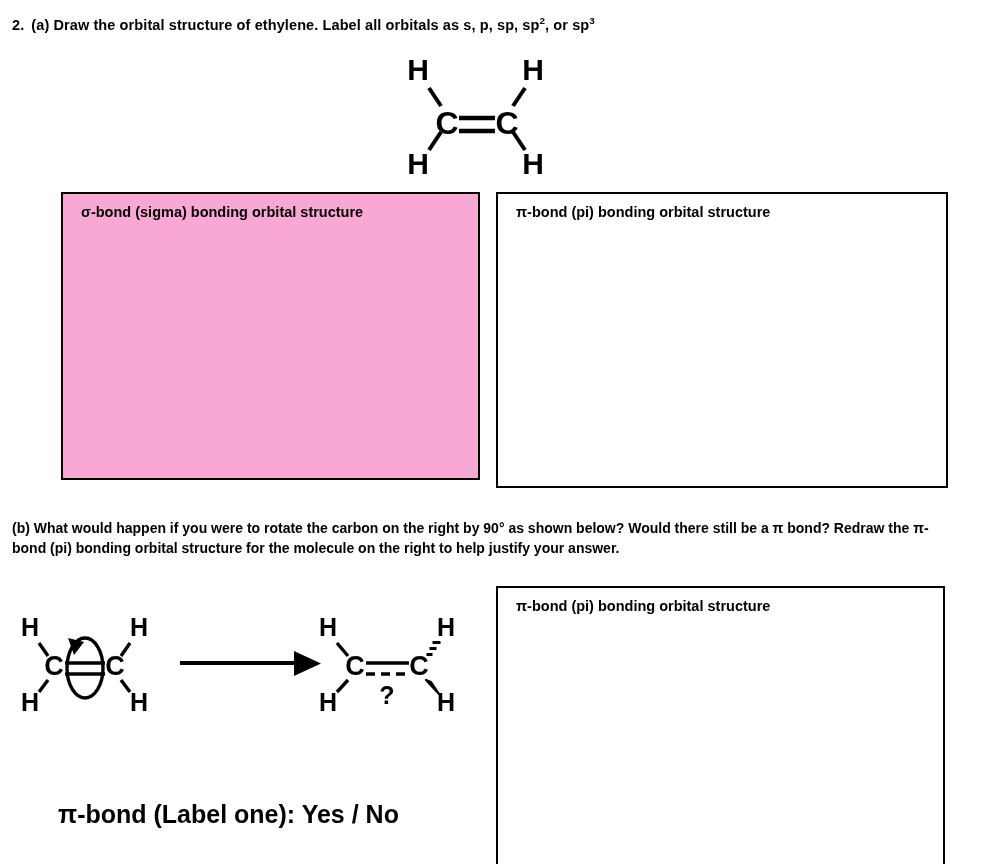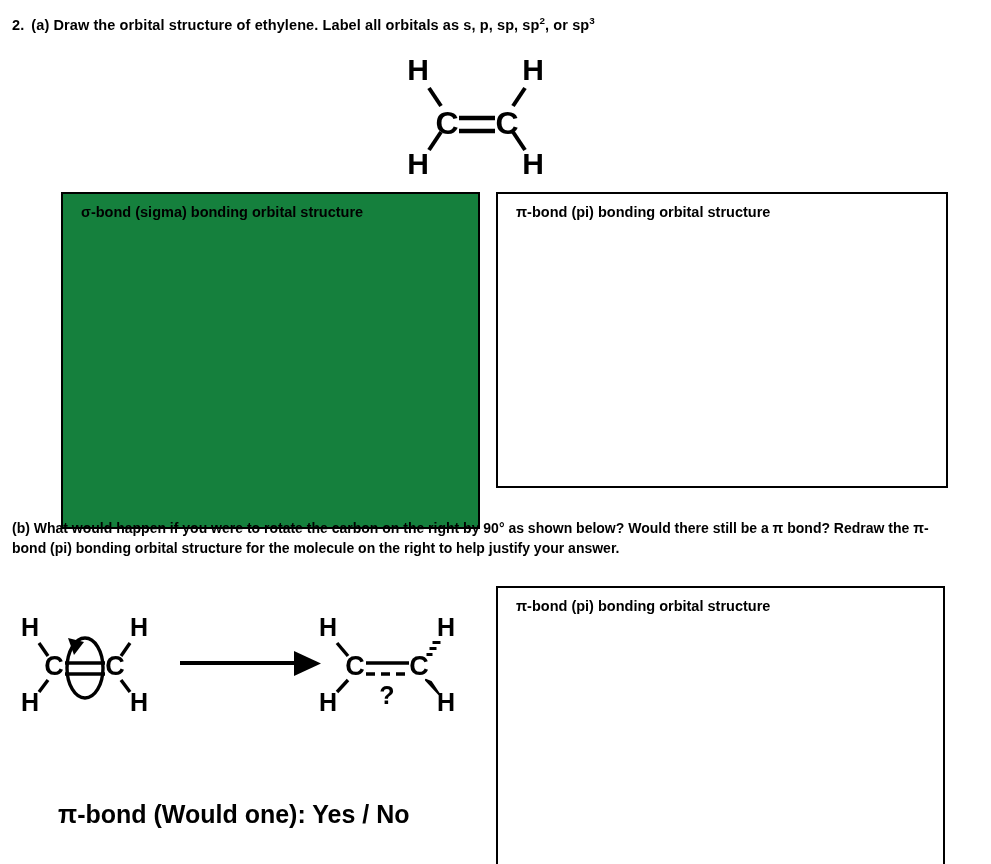--- a/index.html
+++ b/index.html
@@ -39,24 +39,24 @@
   }
 
   .mol-svg { display: block; }
 
   
   #sigma-box {
     position: absolute;
     left: 61px;
     top: 192px;
     width: 419px;
-    height: 337px;
+    height: 288px;
     border: 2px solid #000;
     box-sizing: border-box;
-    background: #15803d;
+    background: #f9a8d4;
   }
   #pi-box {
     position: absolute;
     left: 496px;
     top: 192px;
     width: 452px;
     height: 296px;
     border: 2px solid #000;
     box-sizing: border-box;
     background: #fff;
@@ -201,17 +201,17 @@
         <line x1="421.5" y1="42.5" x2="428.5" y2="42.5" stroke="#000" stroke-width="3"></line>
         <line x1="424.5" y1="36.5" x2="432.5" y2="36.5" stroke="#000" stroke-width="3"></line>
       </g>
 
       <polygon points="418,74 431,88 423,76" fill="#000" stroke="#000" stroke-width="2.2" stroke-linejoin="round"></polygon>
     </g>
 
   </svg>
 </div>
 
-<div id="circle-one">π-bond (Would one): Yes / No</div>
+<div id="circle-one">π-bond (Label one): Yes / No</div>
 
 <div id="pi-box-2">
   <div class="box-label">π-bond (pi) bonding orbital structure</div>
 </div>
 
 </body></html>

